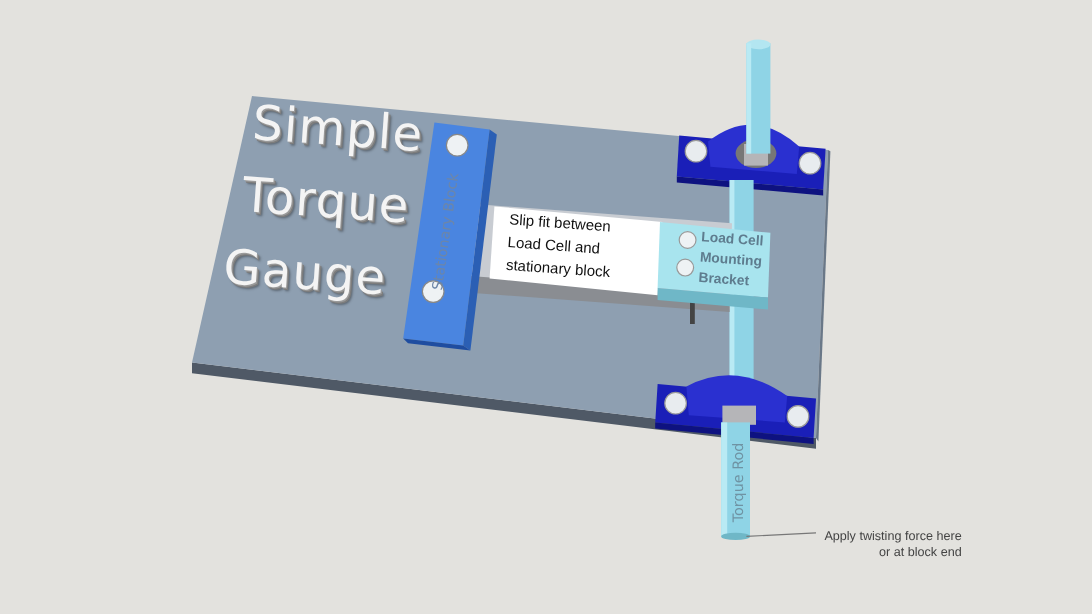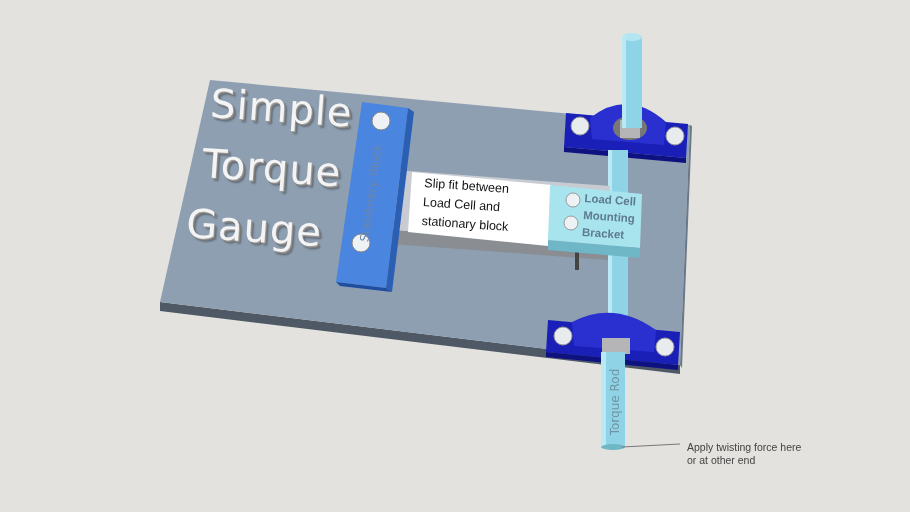--- a/index.html
+++ b/index.html
@@ -45,20 +45,21 @@
     color: #5e7c8e;
     transform: rotate(4deg);
     transform-origin: left top;
   }
   .annotation {
     position: absolute;
     font-family: "Liberation Sans", sans-serif;
     font-size: 10.5px;
     line-height: 13px;
     color: #444;
+    text-align: right;
   }
 </style>
 </head>
 <body>
 
 <svg id="scene" viewBox="0 0 910 512" xmlns="http://www.w3.org/2000/svg">
 
   <g>
     <polygon points="160,302 680,365 680,374 160,311" fill="#4f5966"></polygon>
     <polygon points="210,80 690,125 680,365 160,302" fill="#8e9fb1"></polygon>
@@ -142,14 +143,14 @@
 <div class="bracket-label" style="left:585px; top:190px;">
   <div>Load Cell</div>
   <div>Mounting</div>
   <div>Bracket</div>
 </div>
 
 <div class="label-3d" style="left:582px; top:395px; font-size:12px; color:#6f93a3; transform: rotate(-90deg); transform-origin:center;">Torque Rod</div>
 
 <div class="annotation" style="left:687px; top:441px;">
   <div>Apply twisting force here</div>
-  <div>or at other end</div>
+  <div>or at block end</div>
 </div>
 
 </body></html>

